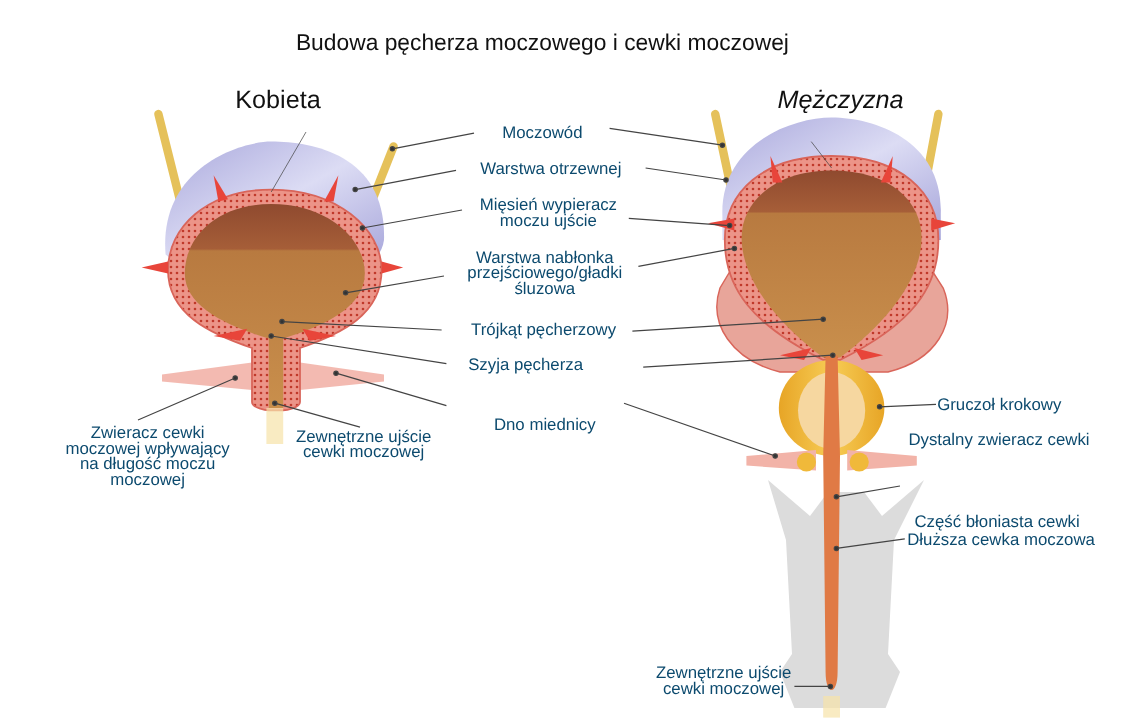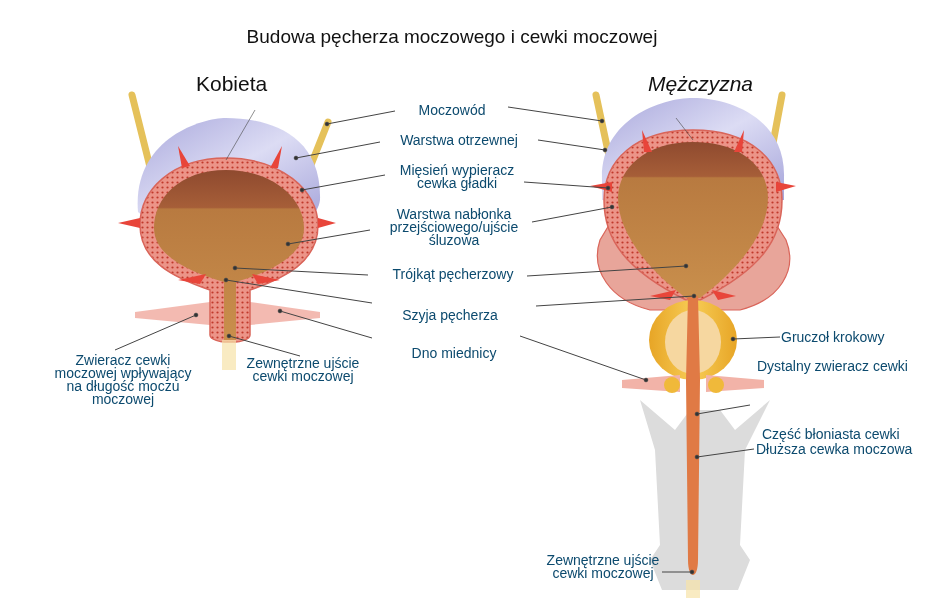--- a/index.html
+++ b/index.html
@@ -159,29 +159,29 @@
 
     <line x1="226" y1="160" x2="255" y2="110" stroke-width="0.6"></line>
     <line x1="693" y1="140" x2="676" y2="118" stroke-width="0.6"></line>
   </g>
 </svg>
 
 <div class="lbl" style="left:398px;top:104px;width:108px;"><span>Moczowód</span></div>
 <div class="lbl" style="left:382px;top:134px;width:154px;"><span>Warstwa otrzewnej</span></div>
 <div class="lbl" style="left:382px;top:164px;width:150px;">
   <div>Mięsień wypieracz</div>
-  <div>cewka gładki</div>
+  <div>moczu ujście</div>
 </div>
 <div class="lbl" style="left:374px;top:208px;width:160px;">
   <div>Warstwa nabłonka</div>
-  <div>przejściowego/ujście</div>
+  <div>przejściowego/gładki</div>
   <div>śluzowa</div>
 </div>
 <div class="lbl" style="left:378px;top:268px;width:150px;"><span>Trójkąt pęcherzowy</span></div>
-<div class="lbl" style="left:380px;top:297px;width:140px;margin-top:12px;"><span>Szyja pęcherza</span></div>
+<div class="lbl" style="left:368px;top:297px;width:140px;"><span>Szyja pęcherza</span></div>
 <div class="lbl" style="left:392px;top:347px;width:124px;"><span>Dno miednicy</span></div>
 
 <div class="lbl" style="left:48px;top:354px;width:150px;">
   <div>Zwieracz cewki</div>
   <div>moczowej wpływający</div>
   <div>na długość moczu</div>
   <div>moczowej</div>
 </div>
 <div class="lbl" style="left:236px;top:357px;width:134px;">
   <div>Zewnętrzne ujście</div>

